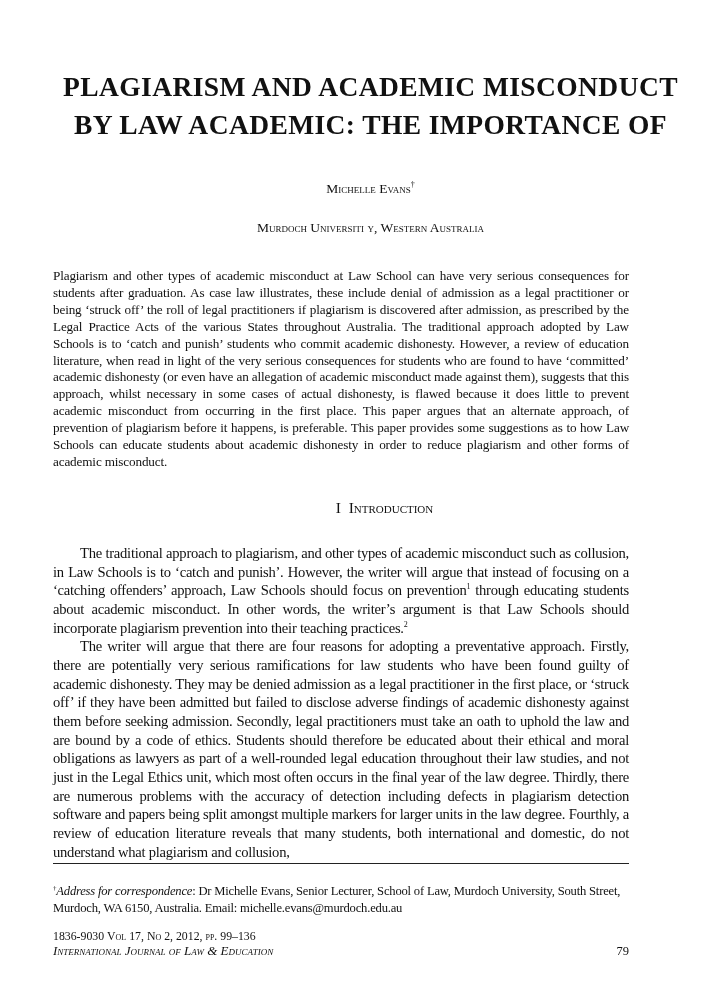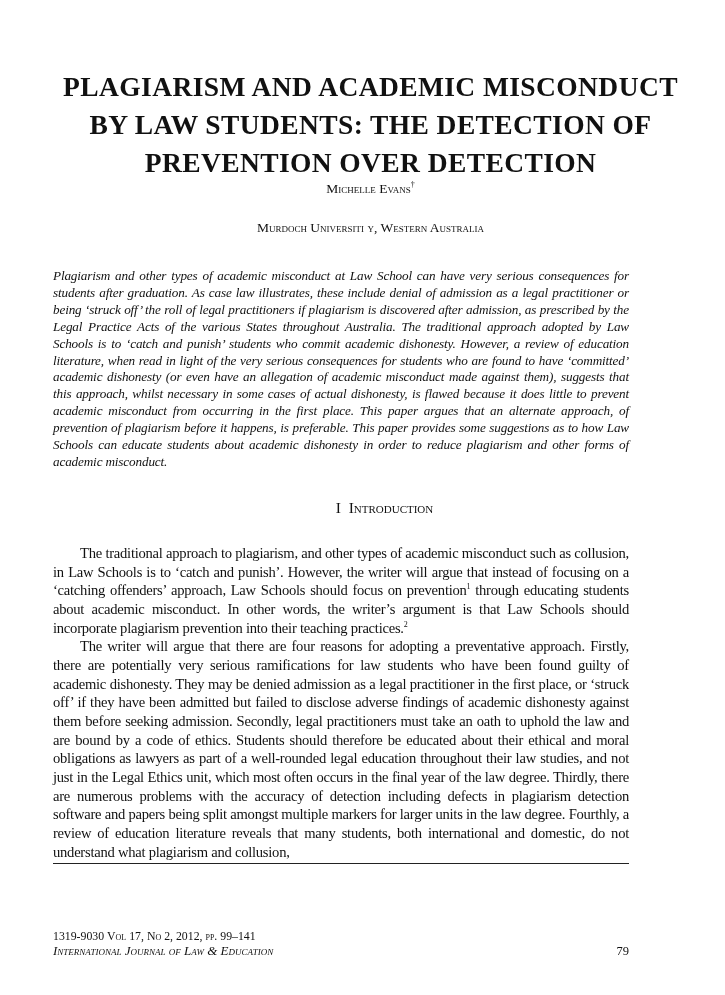--- a/index.html
+++ b/index.html
@@ -51,21 +51,20 @@
     font-size: 13.5px;
     font-variant: small-caps;
     line-height: 18px;
     margin-top: 20px;
   }
   .abstract {
     position: absolute;
     left: 45px;
     width: 576px;
     top: 268px;
-    font-style: italic;
     font-size: 13.2px;
     line-height: 16.9px;
     text-align: justify;
     margin: 0;
     letter-spacing: -0.15px;
   }
   .section-heading {
     position: absolute;
     left: 0; width: 725px;
     top: 498px;
@@ -140,39 +139,39 @@
     line-height: 14px;
   }
 </style>
 </head>
 <body>
 
 <div class="page">
 
   <h1 class="title">
     <span>PLAGIARISM AND ACADEMIC MISCONDUCT</span>
-    <span>BY LAW STUDENTS: THE DETECTION OF</span>
-    <span>PREVENTION OVER DETECTION</span>
+    <span>BY LAW ACADEMIC: THE IMPORTANCE OF</span>
   </h1>
 
   <div class="author"><span>Michelle Evans</span><sup>†</sup></div>
 
   <div class="affiliation">Murdoch Universiti y, Western Australia</div>
 
   <p class="abstract">Plagiarism and other types of academic misconduct at Law School can have very serious consequences for students after graduation. As case law illustrates, these include denial of admission as a legal practitioner or being ‘struck off’ the roll of legal practitioners if plagiarism is discovered after admission, as prescribed by the Legal Practice Acts of the various States throughout Australia. The traditional approach adopted by Law Schools is to ‘catch and punish’ students who commit academic dishonesty. However, a review of education literature, when read in light of the very serious consequences for students who are found to have ‘committed’ academic dishonesty (or even have an allegation of academic misconduct made against them), suggests that this approach, whilst necessary in some cases of actual dishonesty, is flawed because it does little to prevent academic misconduct from occurring in the first place. This paper argues that an alternate approach, of prevention of plagiarism before it happens, is preferable. This paper provides some suggestions as to how Law Schools can educate students about academic dishonesty in order to reduce plagiarism and other forms of academic misconduct.</p>
 
   <h2 class="section-heading"><span>I</span>&nbsp;&nbsp;<span>Introduction</span></h2>
 
   <div class="body-text">
     <p><span>The traditional approach to plagiarism, and other types of academic misconduct such as collusion, in Law Schools is to ‘catch and punish’. However, the writer will argue that instead of focusing on a ‘catching offenders’ approach, Law Schools should focus on prevention</span><sup>1</sup><span> through educating students about academic misconduct. In other words, the writer’s argument is that Law Schools should incorporate plagiarism prevention into their teaching practices.</span><sup>2</sup></p>
     <p>The writer will argue that there are four reasons for adopting a preventative approach. Firstly, there are potentially very serious ramifications for law students who have been found guilty of academic dishonesty. They may be denied admission as a legal practitioner in the first place, or ‘struck off’ if they have been admitted but failed to disclose adverse findings of academic dishonesty against them before seeking admission. Secondly, legal practitioners must take an oath to uphold the law and are bound by a code of ethics. Students should therefore be educated about their ethical and moral obligations as lawyers as part of a well-rounded legal education throughout their law studies, and not just in the Legal Ethics unit, which most often occurs in the final year of the law degree. Thirdly, there are numerous problems with the accuracy of detection including defects in plagiarism detection software and papers being split amongst multiple markers for larger units in the law degree. Fourthly, a review of education literature reveals that many students, both international and domestic, do not understand what plagiarism and collusion,</p>
   </div>
 
   <div class="footnote-rule"></div>
 
+  <div class="footnote"><sup>†</sup><em>Address for correspondence</em><span>: Dr Michelle Evans, Senior Lecturer, School of Law, Murdoch University, South Street, Murdoch, WA 6150, Australia. Email: michelle.evans@murdoch.edu.au</span></div>
 
-  <div class="citation"><span>1319-9030</span> <span class="sc">Vol 17, No 2, 2012,</span> <span class="sc">pp. 99–141</span></div>
+  <div class="citation"><span>1836-9030</span> <span class="sc">Vol 17, No 2, 2012,</span> <span class="sc">pp. 99–136</span></div>
 
   <div class="journal">International Journal of Law &amp; Education</div>
 
   <div class="page-number">79</div>
 
 </div>
 
 </body></html>

